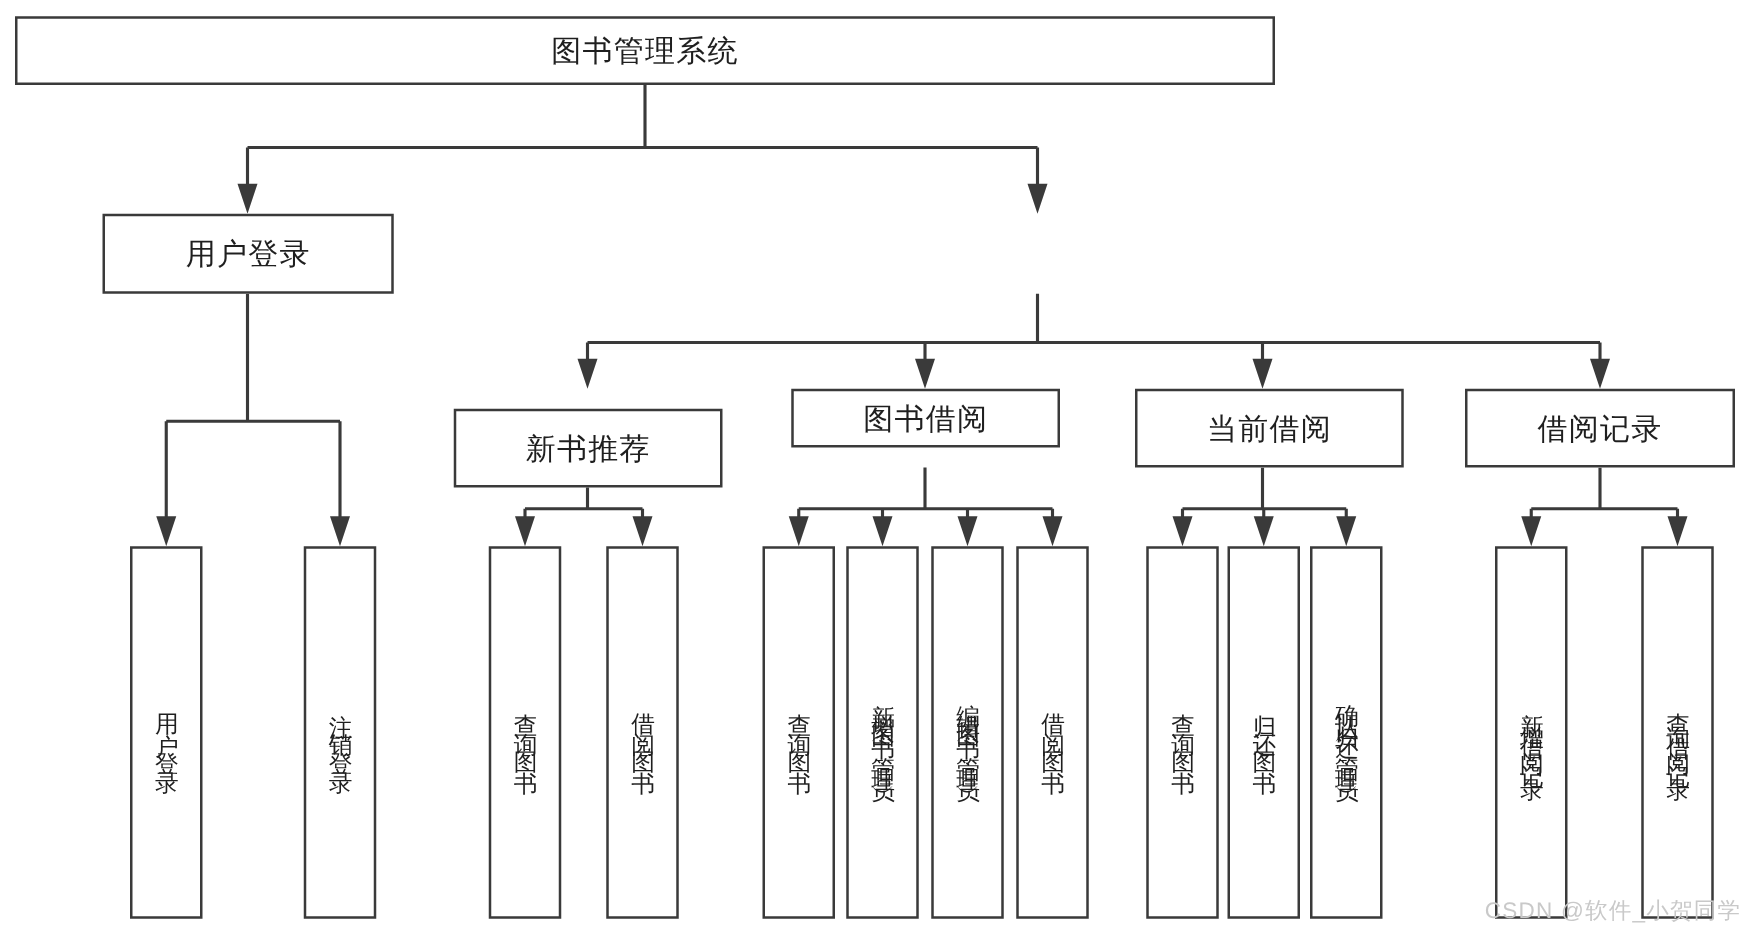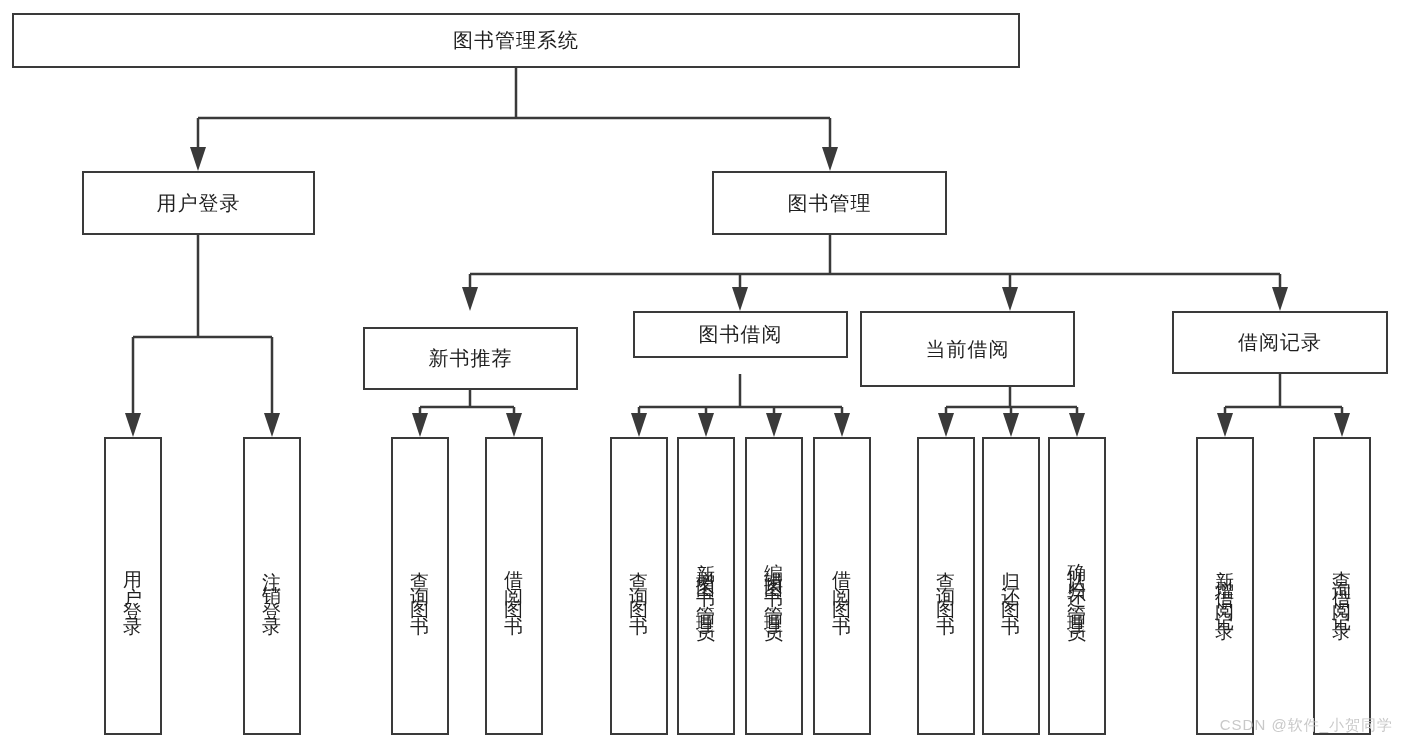--- a/index.html
+++ b/index.html
@@ -26,21 +26,21 @@
     position:absolute;
     box-sizing:border-box;
     border:2.5px solid var(--line);
     background:#fff;
     display:flex;
     align-items:center;
     justify-content:center;
     color:var(--ink);
   }
   .h span{
-    font-size:20px;
+    font-size:24px;
     letter-spacing:1px;
     white-space:nowrap;
   }
   .v{
     width:58px;
     height:298px;
   }
   .v span{
     writing-mode:vertical-rl;
     text-orientation:mixed;
@@ -48,21 +48,21 @@
     line-height:1;
     white-space:nowrap;
   }
   .ls-loose span{letter-spacing:0.8em;}
   .ls-mid span{letter-spacing:0.55em;}
   .ls-tight span{letter-spacing:0.45em;}
   .watermark{
     position:absolute;
     right:12px;
     top:716px;
-    font-size:15px;
+    font-size:18px;
     color:var(--wm);
     letter-spacing:1px;
     white-space:nowrap;
   }
 </style>
 </head>
 <body>
 
 <div class="canvas">
 
@@ -106,31 +106,28 @@
     </g>
   </svg>
 
   <div class="box h" style="left:12px;top:13px;width:1008px;height:55px">
     <span>图书管理系统</span>
   </div>
 
   <div class="box h" style="left:82px;top:171px;width:233px;height:64px">
     <span>用户登录</span>
   </div>
-  <div class="box h" style="left:712px;top:171px;width:235px;height:64px">
-    <span>图书管理</span>
-  </div>
 
   <div class="box h" style="left:363px;top:327px;width:215px;height:63px">
     <span>新书推荐</span>
   </div>
   <div class="box h" style="left:633px;top:311px;width:215px;height:47px">
     <span>图书借阅</span>
   </div>
-  <div class="box h" style="left:860px;top:311px;width:215px;height:76px">
+  <div class="box h" style="left:908px;top:311px;width:215px;height:63px">
     <span>当前借阅</span>
   </div>
   <div class="box h" style="left:1172px;top:311px;width:216px;height:63px">
     <span>借阅记录</span>
   </div>
 
   <div class="box v ls-loose" style="left:104px;top:437px">
     <span>用户登录</span>
   </div>
   <div class="box v ls-loose" style="left:243px;top:437px">

